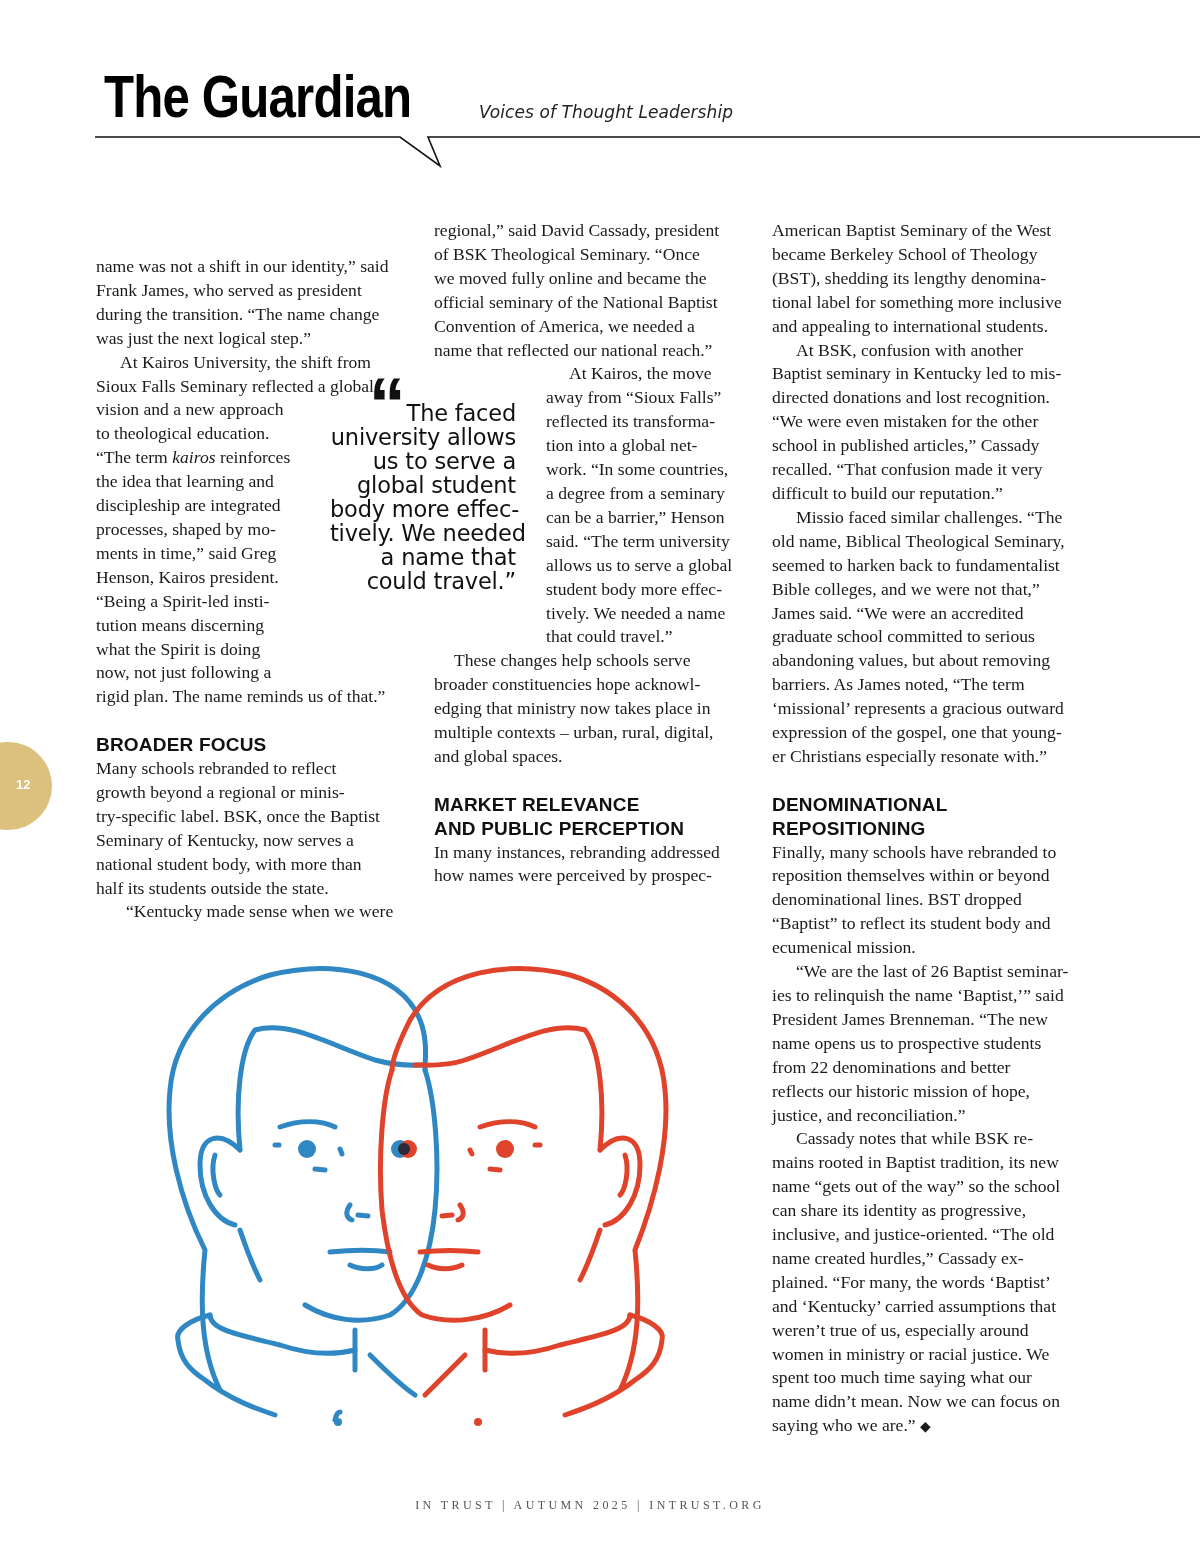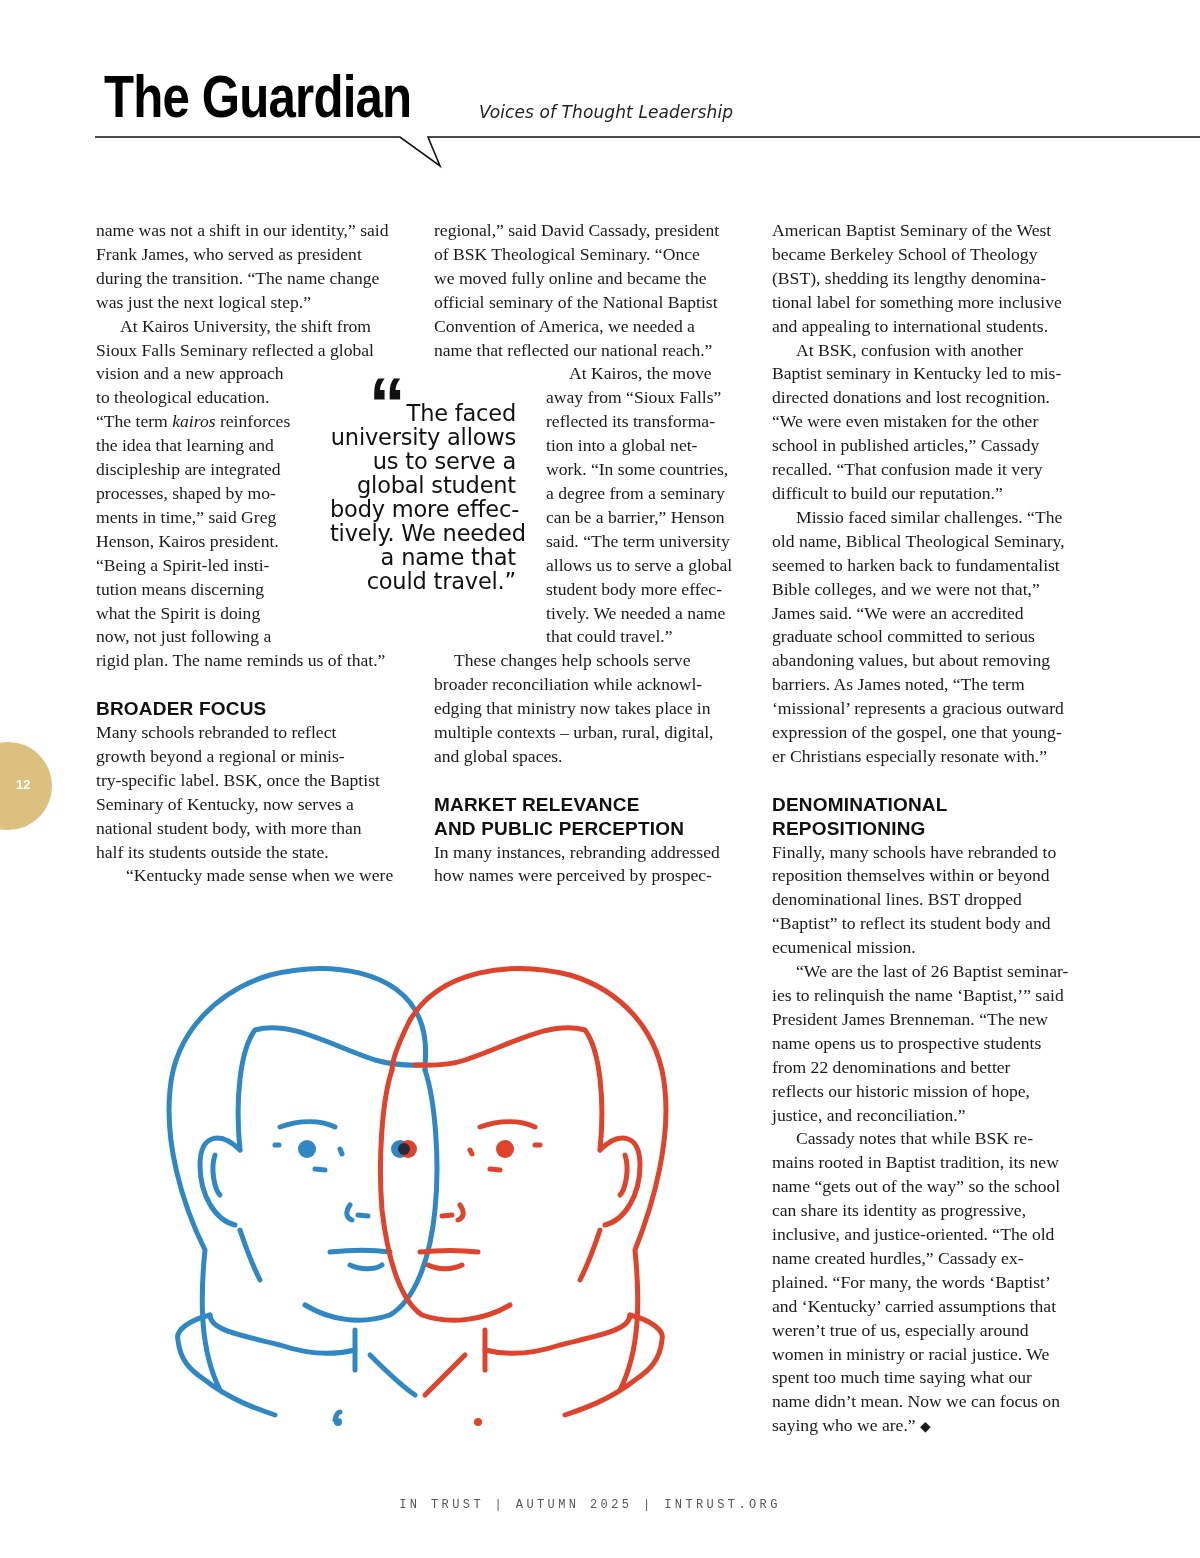--- a/index.html
+++ b/index.html
@@ -21,21 +21,21 @@
     font-size:17px; color:#222; letter-spacing:0.1px;margin-left:48px;
   }
   .masthead-rule { position:absolute; left:0; top:0; width:1200px; height:180px; pointer-events:none; }
 
   .col {
     position:absolute; top:219px; width:318px;
     font-family:"Liberation Serif", "DejaVu Serif", serif;
     font-size:17.6px; line-height:23.9px; color:#1a1a1a;
   }
   .col p { margin:0; }
-  .col1 { left:96px; }
+  .col1 { left:96px;margin-top:36px; }
   .col2 { left:434px; }
   .col3 { left:772px; }
   .head {
     font-family:"Liberation Sans", "DejaVu Sans", sans-serif;
     font-weight:bold; font-size:19px; line-height:23.9px;
     letter-spacing:0.2px; color:#111; margin-top:23.9px !important;
   }
   .line { display:block; white-space:nowrap; }
   .col2 .shift { padding-left:112px; }
   .col2 .shift.first { padding-left:135px; }
@@ -57,21 +57,21 @@
     border-radius:50%; background:#dcc07e;
   }
   .page-number {
     position:absolute; left:16px; top:777px;
     font-family:"Liberation Sans", sans-serif; font-weight:bold;
     font-size:13px; color:#ffffff;
   }
   .illustration { position:absolute; left:160px; top:950px; width:520px; height:480px; }
   .footer {
     position:absolute; left:0; width:1180px; top:1498px; text-align:center;
-    font-family:Liberation Mono, monospace;
+    font-family:Liberation Serif, serif;
     font-size:12px; letter-spacing:3.4px; color:#555;
   }
   .end-mark { font-size:14px; }
   em { font-style:italic; }
 </style>
 </head>
 <body>
 
 <div class="masthead-title">The Guardian</div>
 <div class="masthead-tagline">Voices of Thought Leadership</div>
@@ -149,21 +149,21 @@
     <span class="line shift">a degree from a seminary</span>
     <span class="line shift">can be a barrier,” Henson</span>
     <span class="line shift">said. “The term university</span>
     <span class="line shift">allows us to serve a global</span>
     <span class="line shift">student body more effec-</span>
     <span class="line shift">tively. We needed a name</span>
     <span class="line shift">that could travel.”</span>
   </p>
   <p>
     <span class="line" style="padding-left:20px">These changes help schools serve</span>
-    <span class="line">broader reconciliation while acknowl-</span>
+    <span class="line">broader constituencies hope acknowl-</span>
     <span class="line">edging that ministry now takes place in</span>
     <span class="line">multiple contexts – urban, rural, digital,</span>
     <span class="line">and global spaces.</span>
   </p>
   <p class="head">
     <span class="line">MARKET RELEVANCE</span>
     <span class="line">AND PUBLIC PERCEPTION</span>
   </p>
   <p>
     <span class="line">In many instances, rebranding addressed</span>

